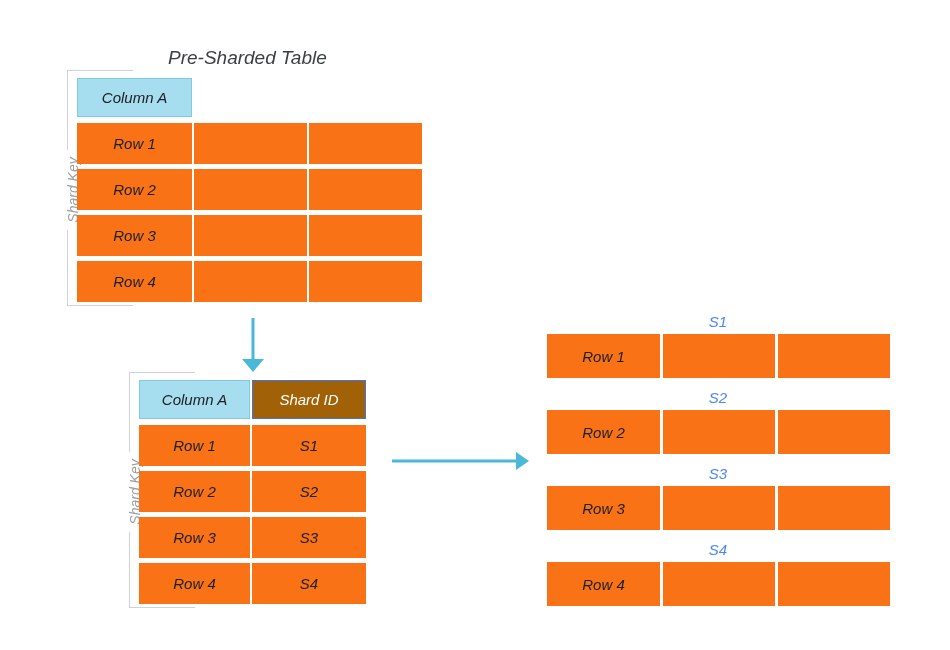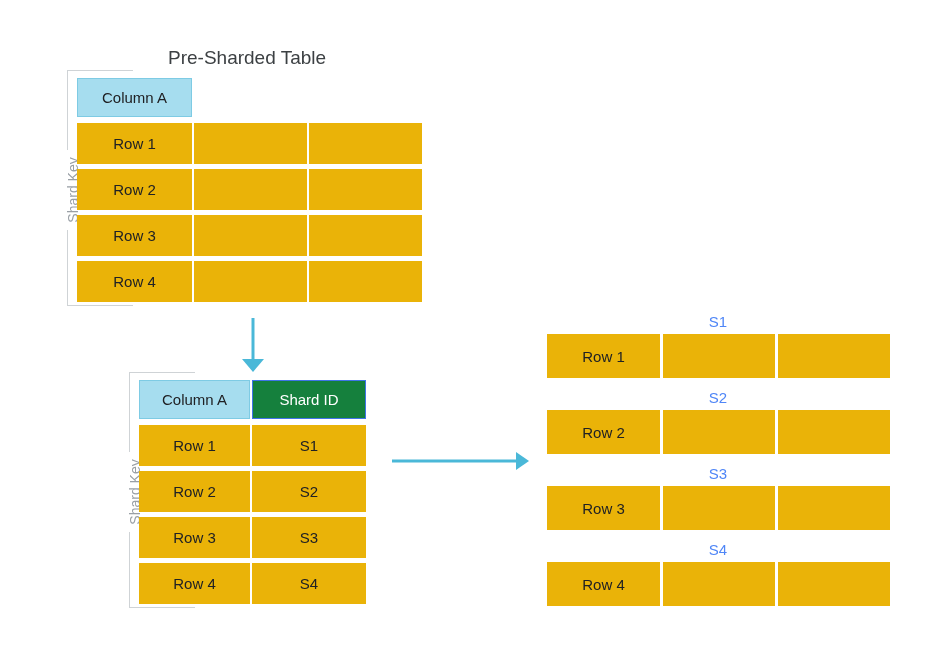--- a/index.html
+++ b/index.html
@@ -12,20 +12,21 @@
     background: #ffffff;
     font-family: "Liberation Sans", sans-serif;
     overflow: hidden;
     position: relative;
   }
 
   .stage {
     position: relative;
     width: 950px;
     height: 650px;
+    font-style: italic;
   }
 
   
   .cell {
     position: absolute;
     box-sizing: border-box;
     display: flex;
     align-items: center;
     justify-content: center;
     font-size: 15px;
@@ -33,26 +34,26 @@
     line-height: 1;
     white-space: nowrap;
   }
   .cell-head-light {
     background: #a6ddef;
     border: 1px solid #7ecbe4;
     color: #202124;
     text-align: right;
   }
   .cell-head-blue {
-    background: #15803d;
+    background: #a16207;
     border: 1px solid #3f74e8;
     color: #ffffff;
   }
   .cell-data {
-    background: #eab308;
+    background: #f97316;
     color: #202124;
   }
 
   
   .title {
     position: absolute;
     font-size: 19px;
     color: #3c4043;
     line-height: 1;
     white-space: nowrap;

